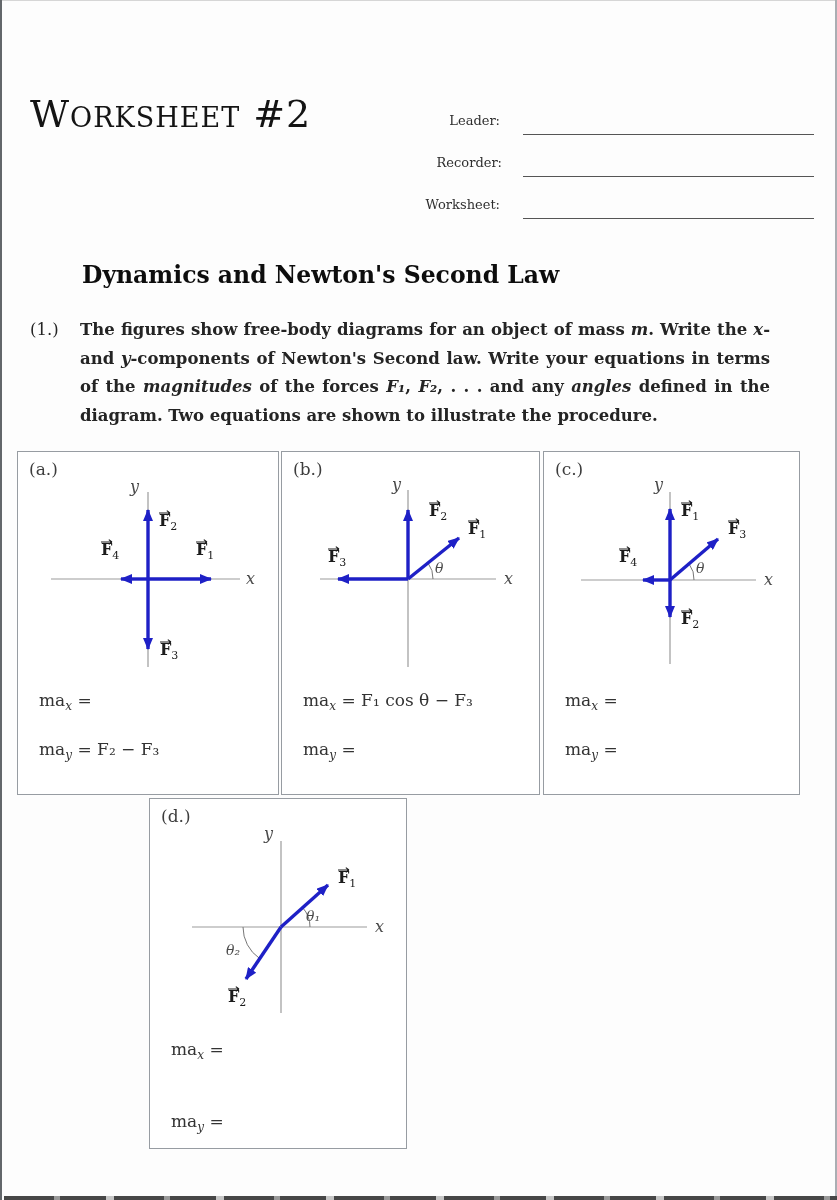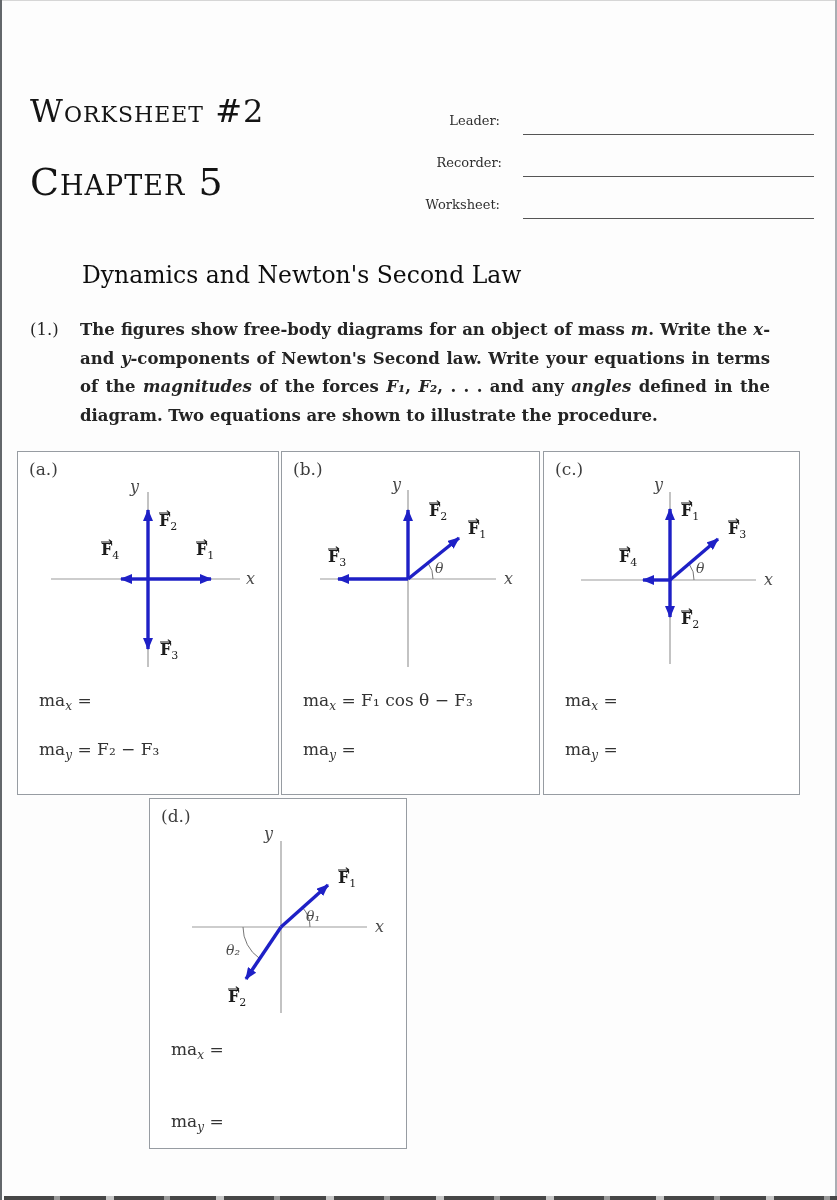--- a/index.html
+++ b/index.html
@@ -3,29 +3,29 @@
 <meta charset="utf-8">
 <style>
   html,body{margin:0;padding:0;background:#e9e9e9;}
   .page{position:relative;width:837px;height:1200px;background:#fdfdfd;overflow:hidden;
         font-family:"DejaVu Serif","Liberation Serif",serif;border-left:2px solid #63676b;box-sizing:border-box;}
   .border-top{position:absolute;left:0;top:0;right:0;height:1px;background:#d6d6d6;}
   .border-right{position:absolute;right:0;top:0;width:2px;height:100%;background:#aaaeb3;}
   .bottom-band{position:absolute;left:2px;right:0;bottom:0;height:4px;
         background:repeating-linear-gradient(90deg,#474747 0 50px,#999 50px 56px,#474747 56px 102px,#c6c6c6 102px 110px);}
 
-  .title1{position:absolute;left:28px;top:92px;font-size:32px;font-variant:small-caps;letter-spacing:1px;color:#141414;}
+  .title1{position:absolute;left:28px;top:92px;font-size:38px;font-variant:small-caps;letter-spacing:1px;color:#141414;}
   .title2{position:absolute;left:28px;top:160px;font-size:38px;font-variant:small-caps;letter-spacing:1px;color:#141414;}
 
   .roster-label{position:absolute;width:120px;text-align:right;font-size:13px;color:#2e2e2e;}
   #rl1{left:378px;top:113px;} #rl2{left:380px;top:155px;} #rl3{left:378px;top:197px;}
   .roster-line{position:absolute;width:291px;height:17px;border-bottom:1.5px solid #555;}
   #ln1{left:521px;top:117px;} #ln2{left:521px;top:159px;} #ln3{left:521px;top:201px;}
 
-  .section-title{position:absolute;left:80px;top:261px;font-size:23.5px;font-weight:normal;color:#0d0d0d;}
+  .section-title{position:absolute;left:80px;top:261px;font-size:23.5px;font-weight:bold;color:#0d0d0d;}
 
   .problem{position:absolute;left:28px;top:316px;width:740px;display:flex;font-size:16.5px;line-height:28.5px;color:#242424;}
   .pnum{width:50px;flex:none;}
   .ptext{flex:1;text-align:justify;font-weight:bold;}
   .ptext i{font-style:italic;}
 
   .panel{position:absolute;background:#fff;border:1.5px solid #979ca2;box-sizing:border-box;}
   #panel-a{left:15px;top:451px;width:262px;height:344px;}
   #panel-b{left:279px;top:451px;width:259px;height:344px;}
   #panel-c{left:541px;top:451px;width:257px;height:344px;}
@@ -50,21 +50,20 @@
   .arc{stroke:#777;stroke-width:1;fill:none;}
 </style>
 </head>
 <body>
 
 <div class="page">
   <div class="border-top"></div>
   <div class="border-right"></div>
 
   <div class="title1">Worksheet #2</div>
-  <div class="title2">Chapter 5</div>
 
   <div class="roster-label" id="rl1">Leader:</div>
   <div class="roster-line" id="ln1"></div>
   <div class="roster-label" id="rl2">Recorder:</div>
   <div class="roster-line" id="ln2"></div>
   <div class="roster-label" id="rl3">Worksheet:</div>
   <div class="roster-line" id="ln3"></div>
 
   <div class="section-title">Dynamics and Newton's Second Law</div>
 

